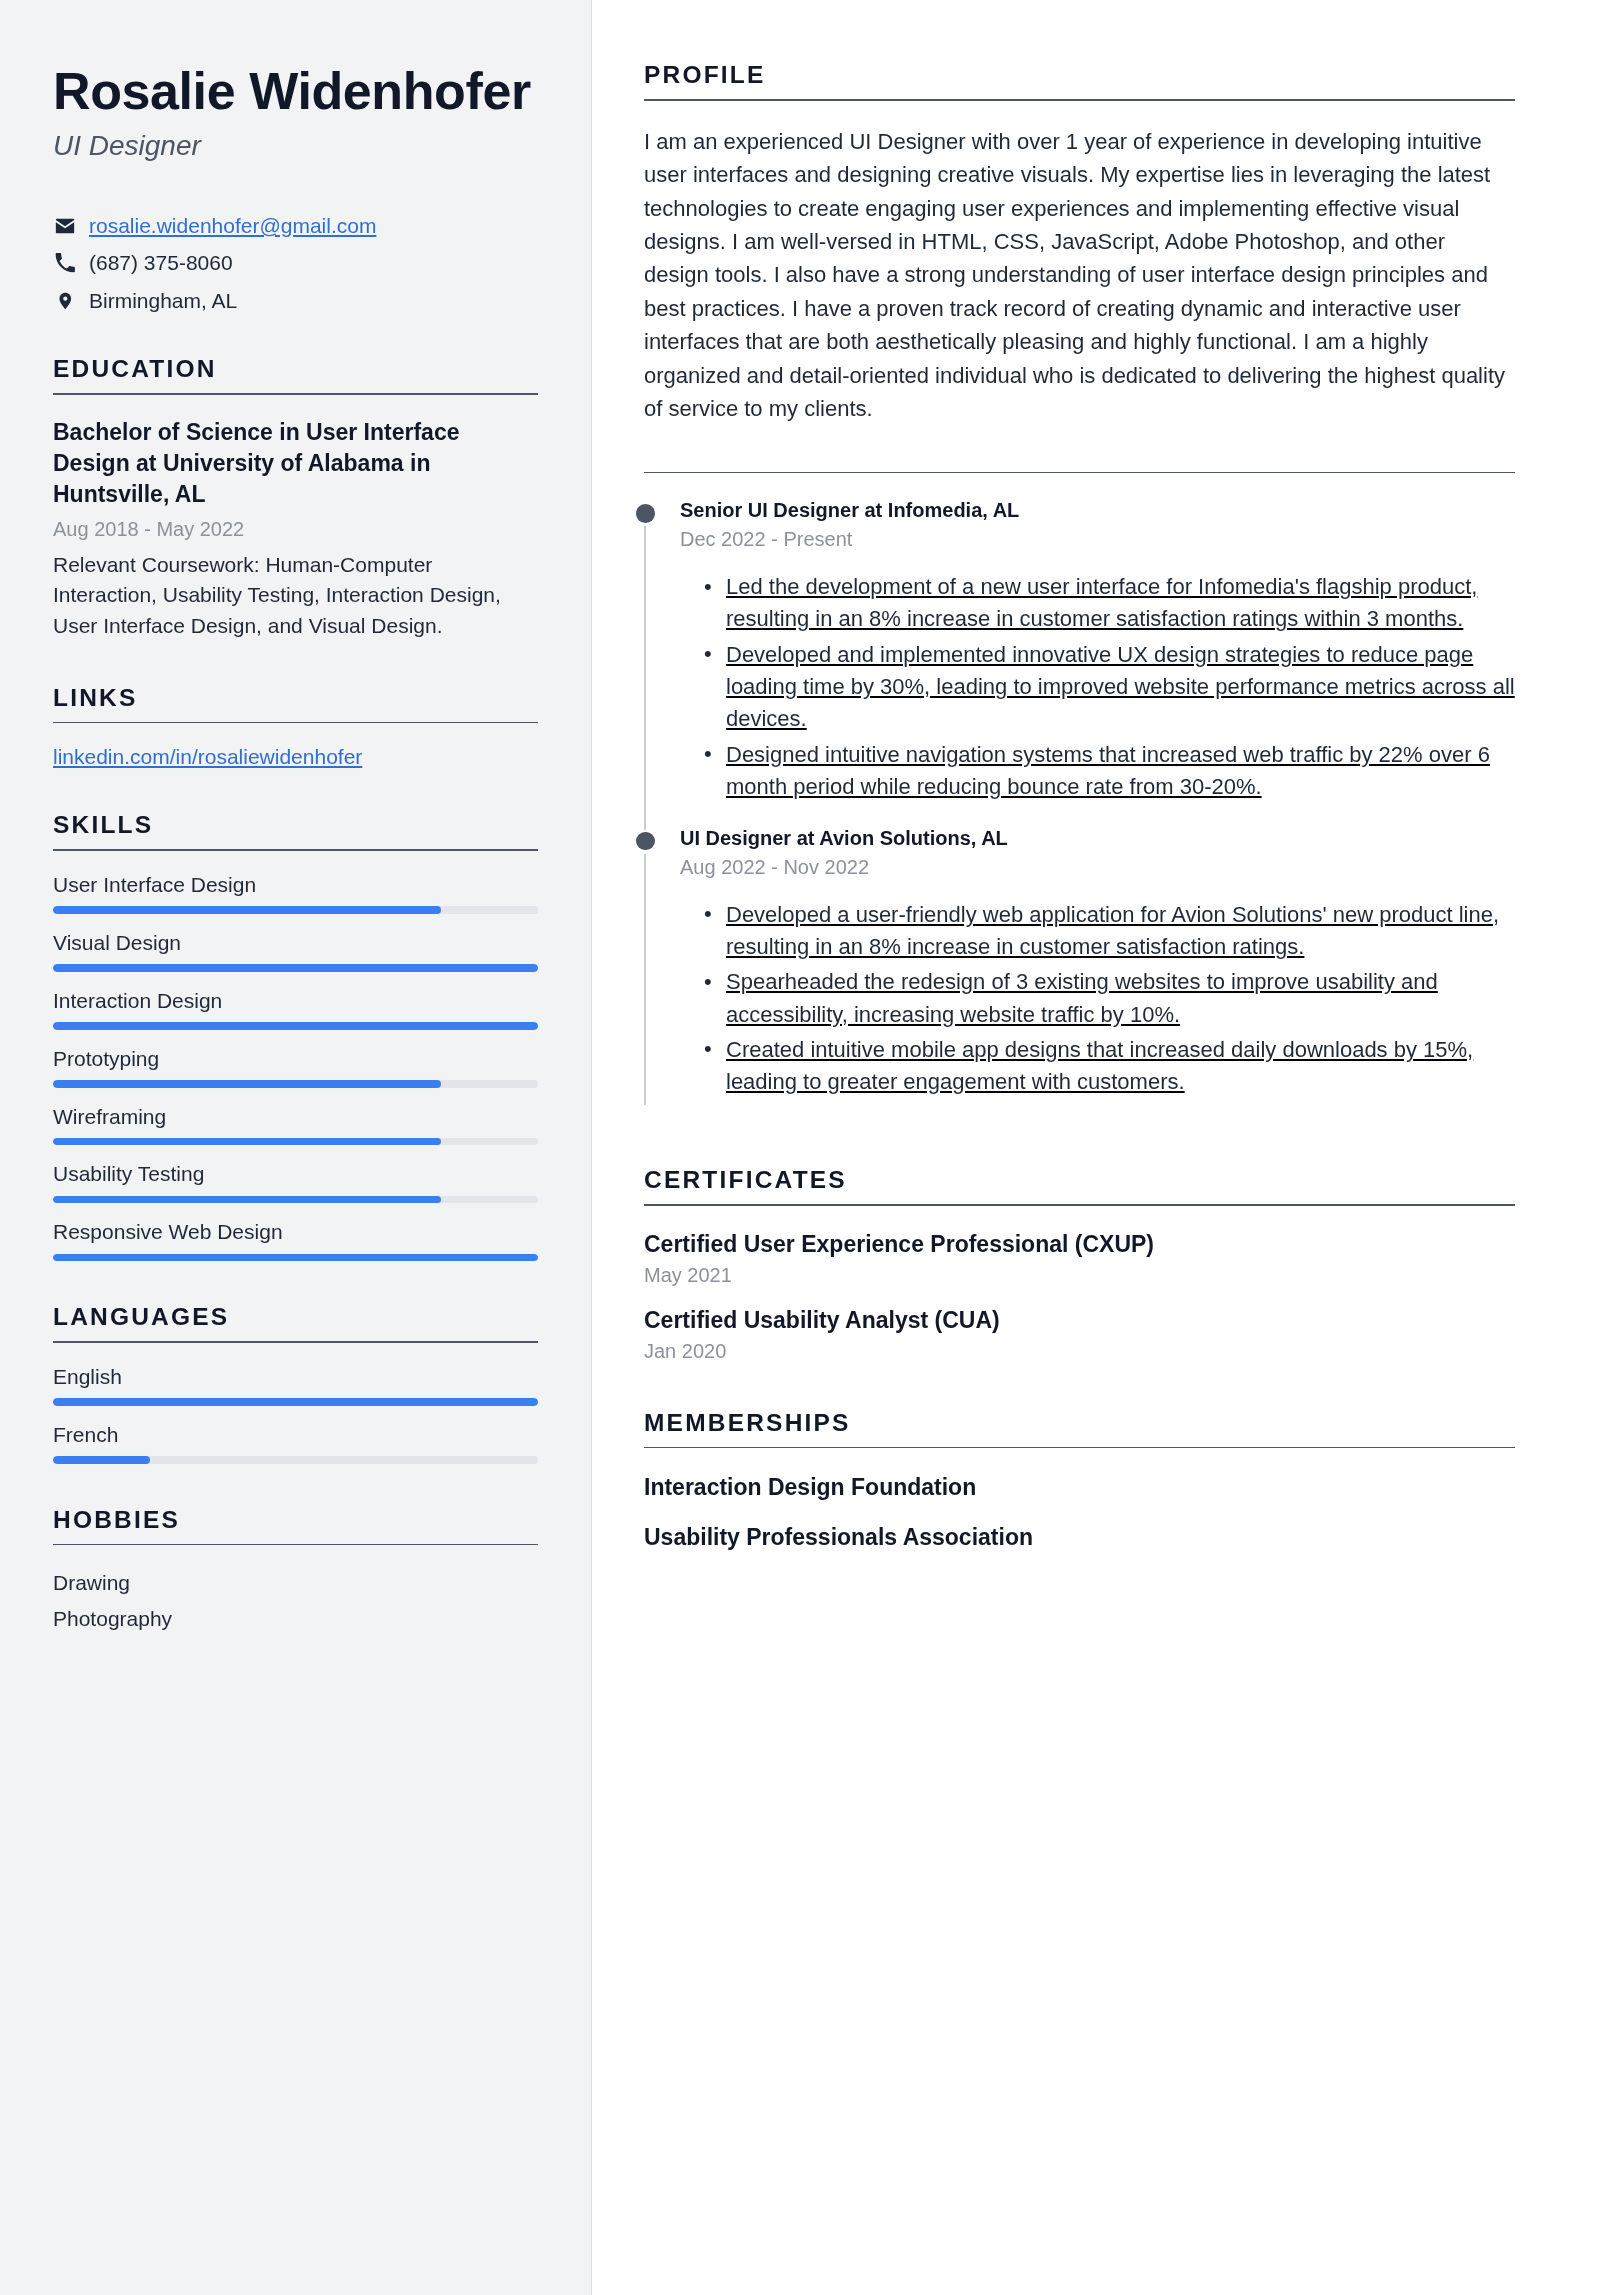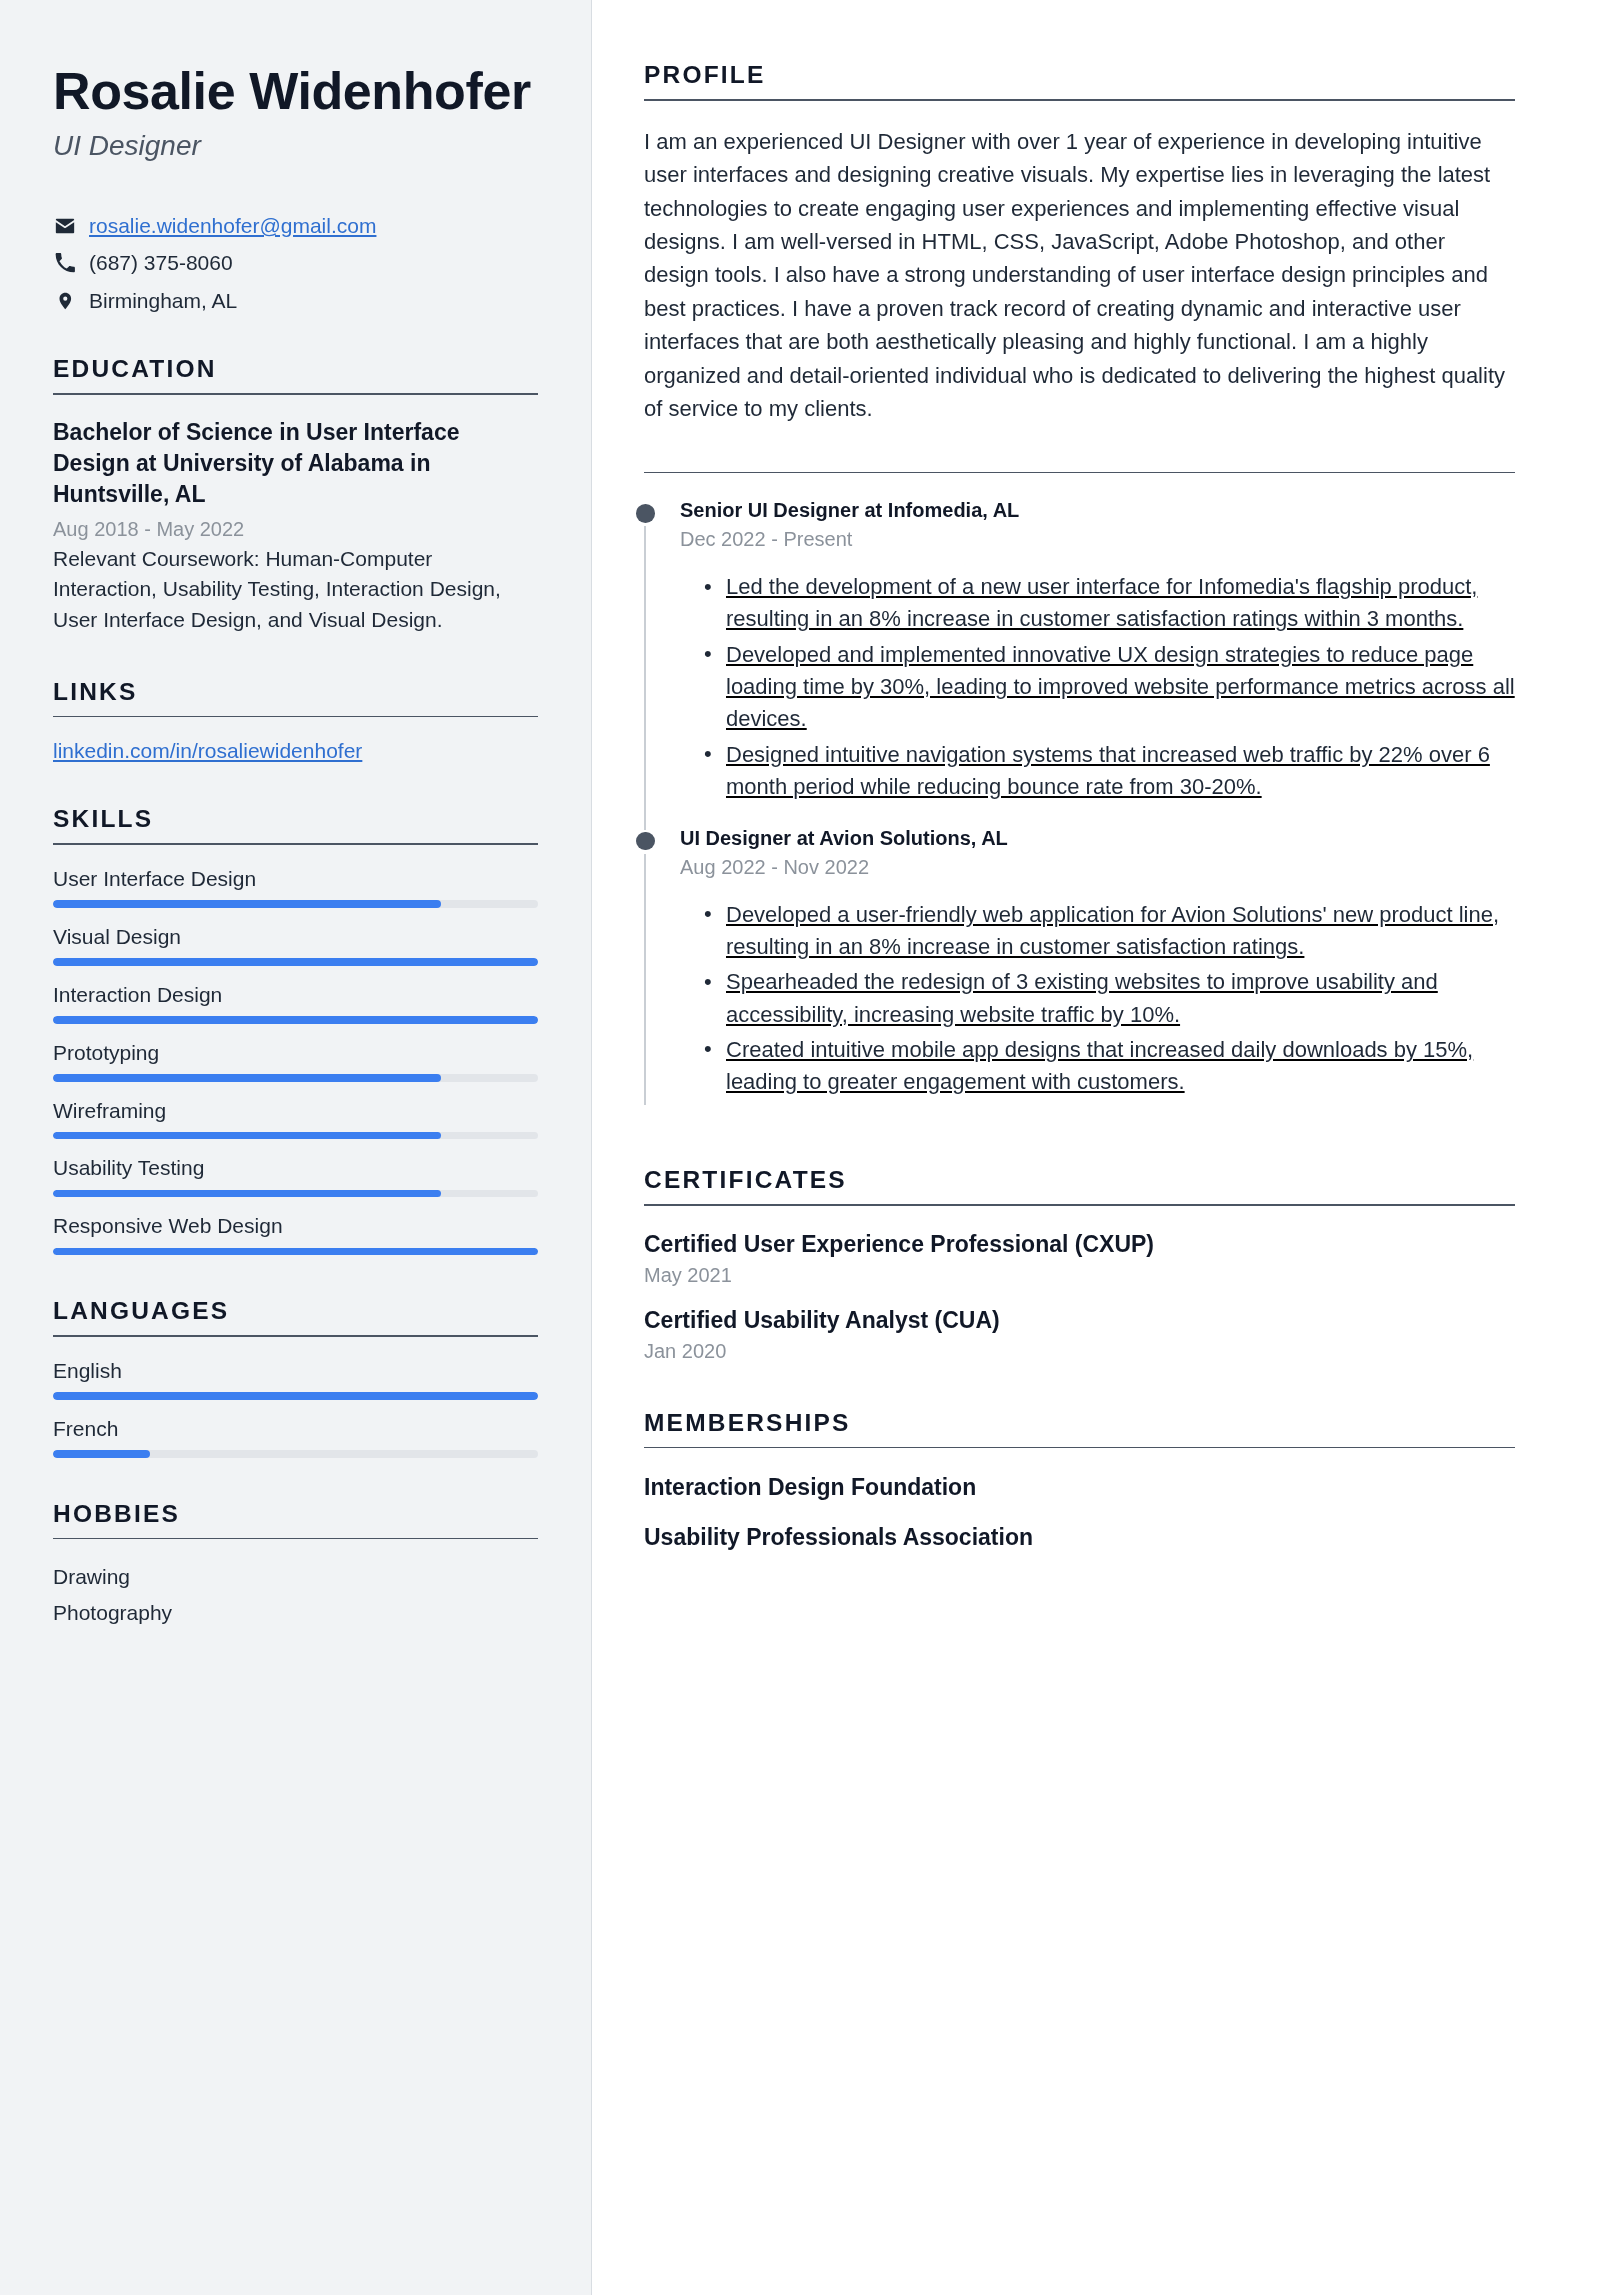--- a/index.html
+++ b/index.html
@@ -89,21 +89,21 @@
   .edu-dates {
     font-size: 20px;
     color: #8b929b;
     margin-top: 5px;
     line-height: 1.4;
   }
   .edu-desc {
     font-size: 21px;
     color: #1f2937;
     line-height: 1.46;
-    margin-top: 1px;
+    margin-top: 7px;
   }
 
   .link-item {
     font-size: 21px;
     color: #2f6fd0;
     text-decoration: underline;
     display: block;
     margin-bottom: 6.8px;
   }
 

